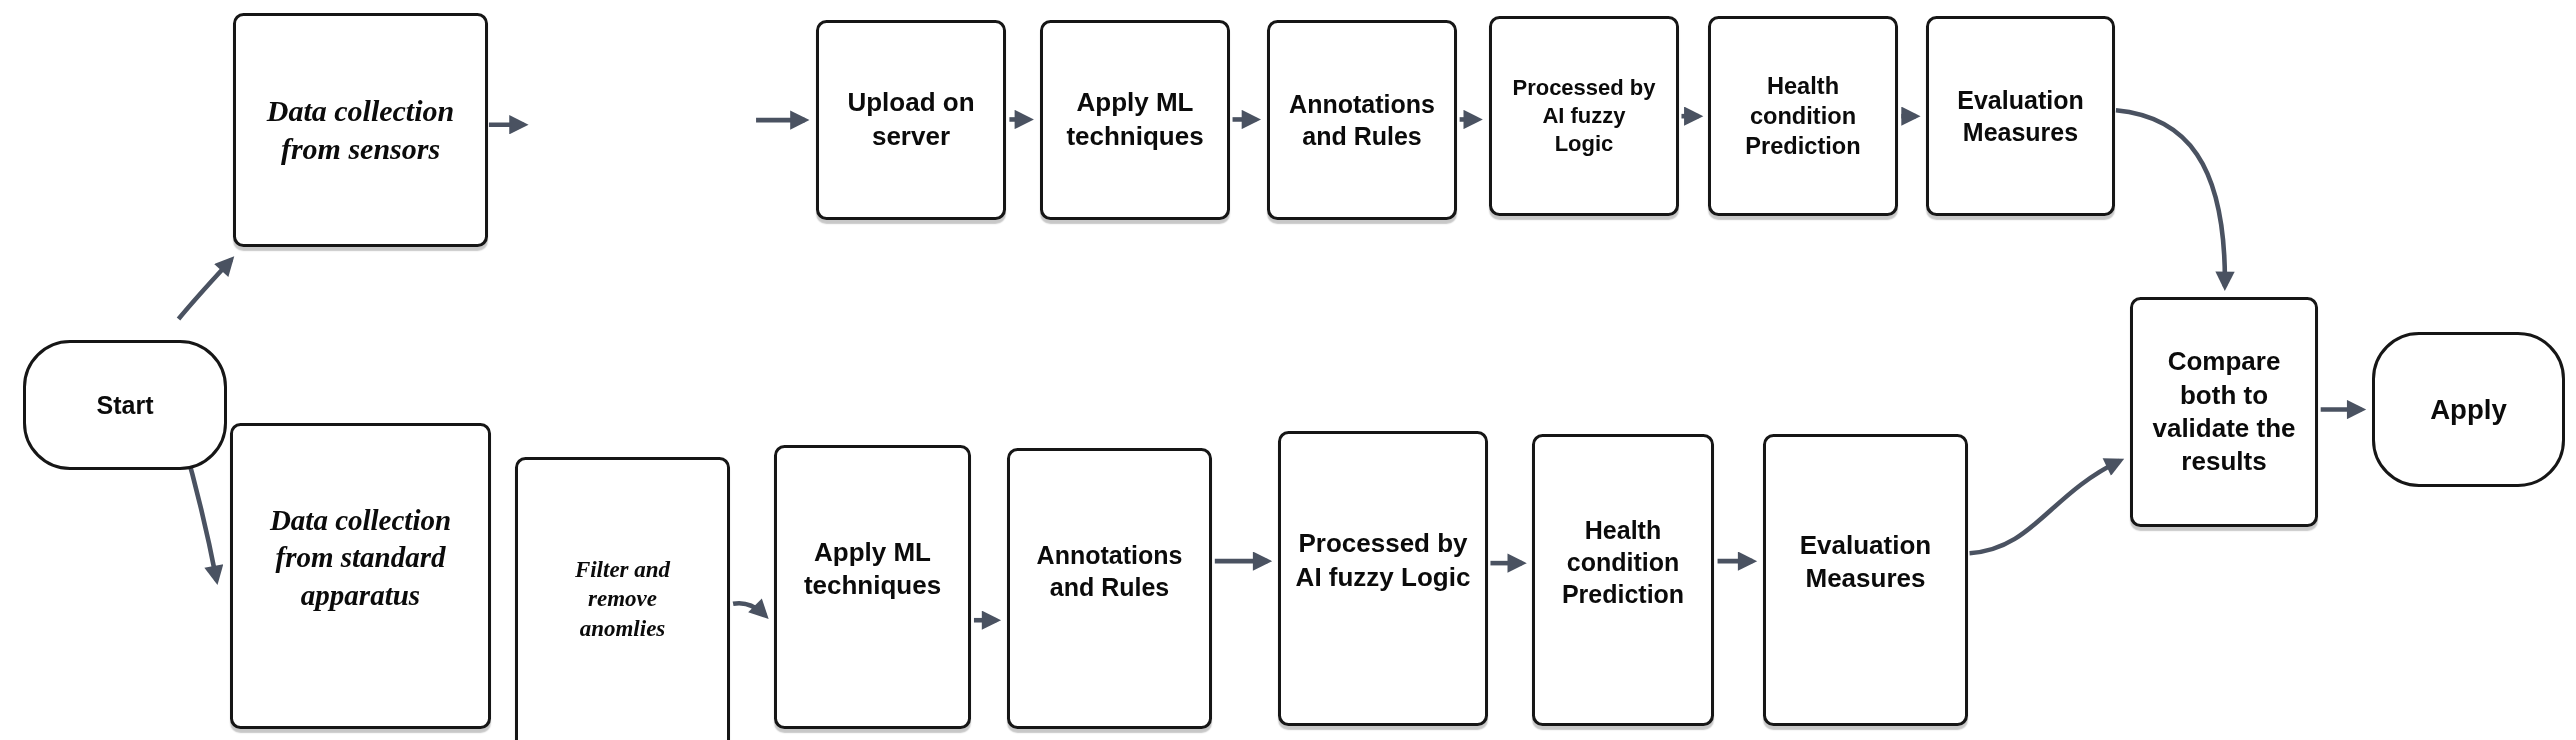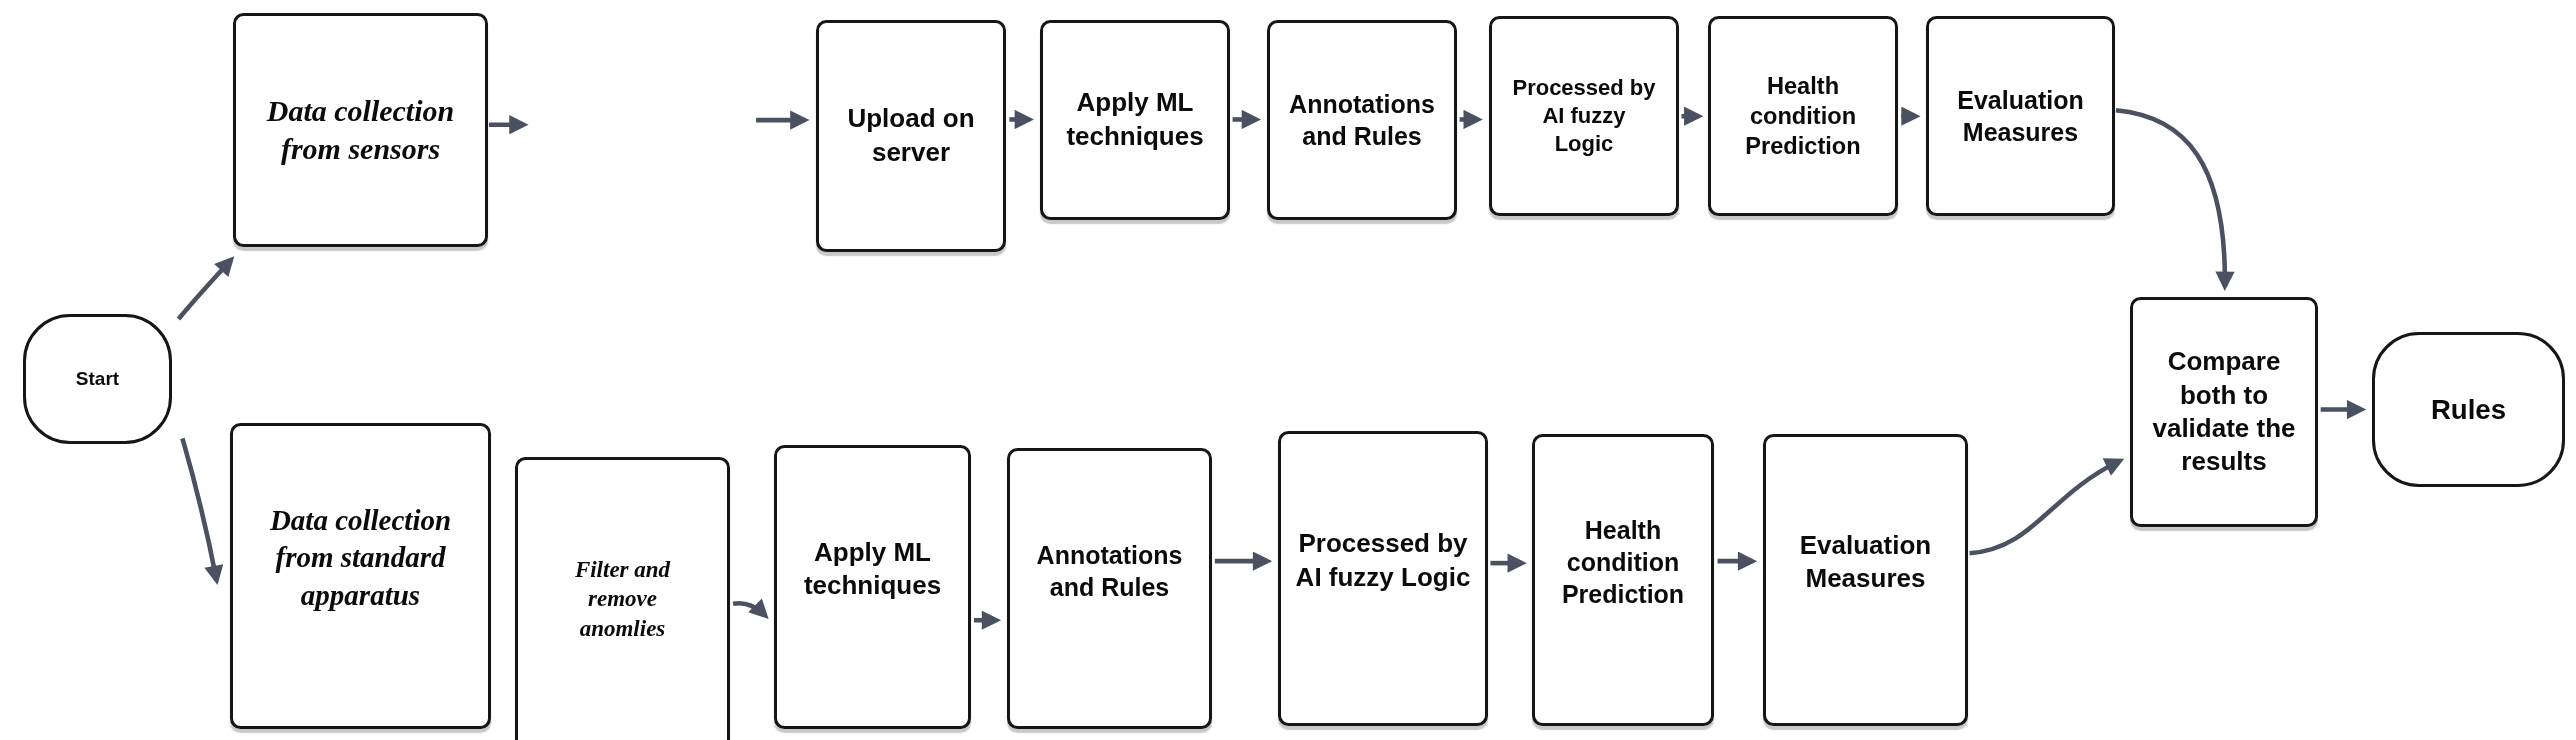--- a/index.html
+++ b/index.html
@@ -80,35 +80,35 @@
       <path d="M 3536 624 L 3598 624" marker-end="url(#ah)"></path>
       <path d="M 1117 920 C 1138 916 1154 926 1166 938" marker-end="url(#ah)"></path>
       <path d="M 1484 945 L 1518 945" marker-end="url(#ah)"></path>
       <path d="M 1851 855 L 1931 855" marker-end="url(#ah)"></path>
       <path d="M 2271 858 L 2319 858" marker-end="url(#ah)"></path>
       <path d="M 2617 855 L 2670 855" marker-end="url(#ah)"></path>
       <path d="M 3001 843 C 3098 836 3122 754 3230 702" marker-end="url(#ah)"></path>
     </g>
   </svg>
 
-  <div class="node terminal sans" style="left:23px; top:314px; width:149px; height:130px; font-size:19px;">
+  <div class="node terminal sans" style="left:23px; top:340px; width:204px; height:130px; font-size:25px;">
     <span class="label">Start</span>
   </div>
 
   <div class="node terminal sans" style="left:2372px; top:332px; width:193px; height:155px; font-size:27.6px;">
-    <span class="label">Rules</span>
+    <span class="label">Apply</span>
   </div>
 
   <div class="node serif" style="left:233px; top:13px; width:255px; height:234px; font-size:30px;">
     <span class="label">Data collection
 from sensors</span>
   </div>
 
 
-  <div class="node sans" style="left:816px; top:19.7px; width:190px; height:232px; font-size:26px;">
+  <div class="node sans" style="left:816px; top:19.7px; width:190px; height:200px; font-size:26px;">
     <span class="label">Upload on
 server</span>
   </div>
 
   <div class="node sans" style="left:1040px; top:19.7px; width:190px; height:200px; font-size:26px;">
     <span class="label">Apply ML
 techniques</span>
   </div>
 
   <div class="node sans" style="left:1267px; top:19.7px; width:190px; height:200px; font-size:25px;">

